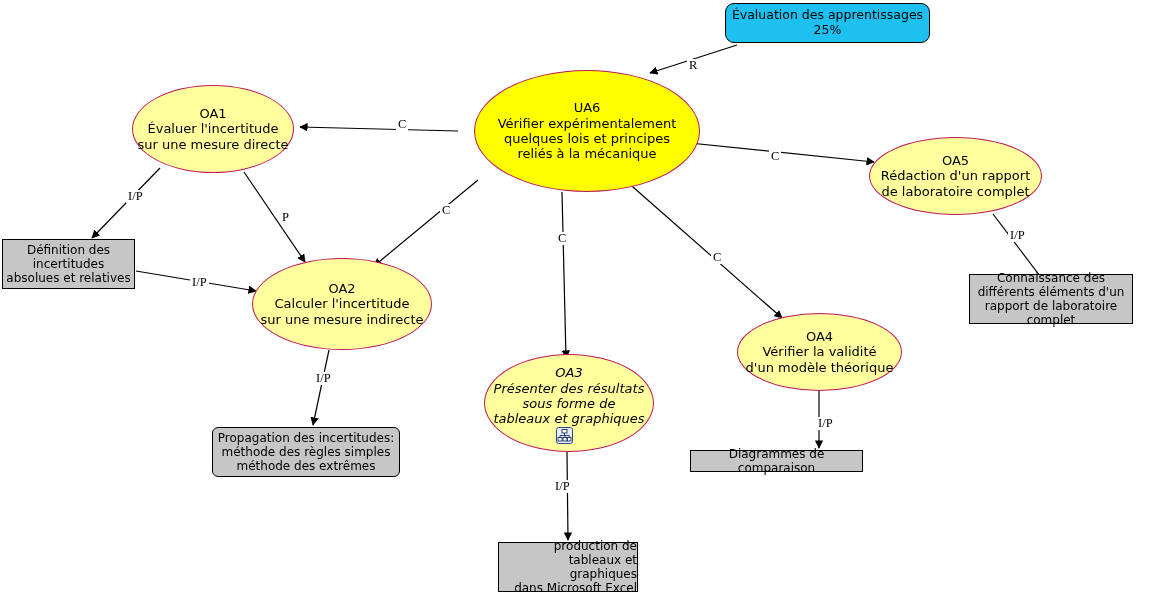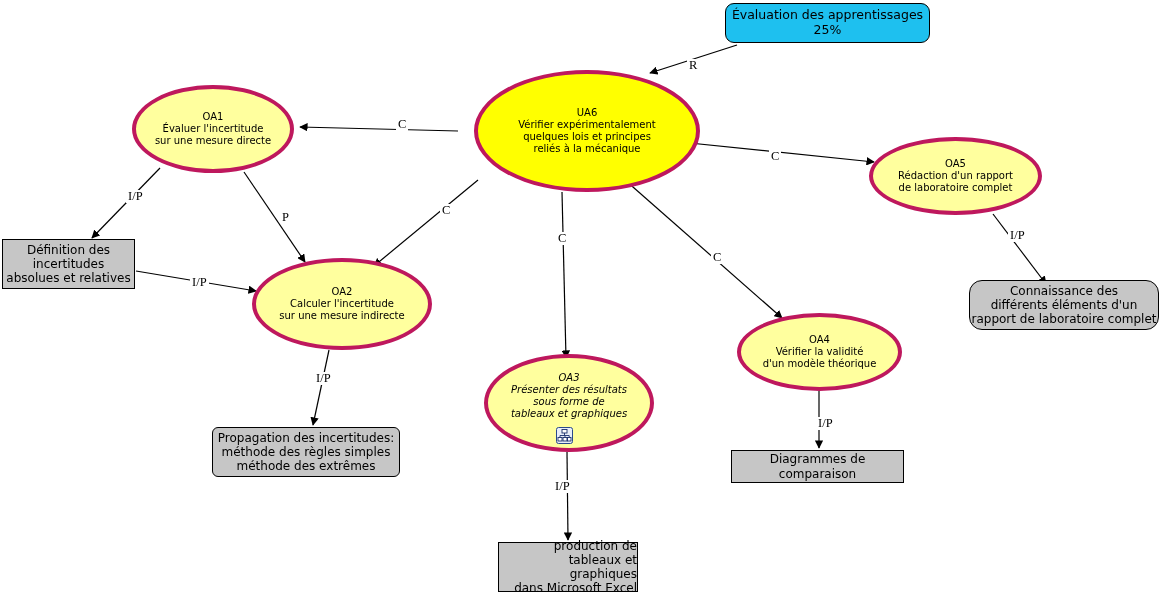--- a/index.html
+++ b/index.html
@@ -31,24 +31,24 @@
     box-sizing: border-box;
     display: flex;
     align-items: center;
     justify-content: center;
     text-align: center;
     color: #000000;
     line-height: 1.18;
     white-space: pre-line;
   }
   .ellipse {
-    border: 4px solid #be185d;
+    border: 1px solid #be185d;
     border-radius: 50%;
     background: #ffff9e;
-    font-size: 10px;
+    font-size: 13px;
   }
   .ellipse.root {
     background: #ffff00;
   }
   .rect {
     border: 1px solid #000000;
     background: #c6c6c6;
     font-size: 12px;
   }
   .rounded {
@@ -175,25 +175,25 @@
 méthode des règles simples
 méthode des extrêmes</span>
   </div>
 
   <div class="node rect" style="left:498px; top:542px; width:140px; height:50px;text-align:right;">
     <span>production de
 tableaux et graphiques
 dans Microsoft Excel</span>
   </div>
 
-  <div class="node rect" style="left:731px; top:450px; width:173px; height:33px;">
+  <div class="node rect" style="left:690px; top:450px; width:173px; height:22px;">
     <span>Diagrammes de comparaison</span>
   </div>
 
-  <div class="node rect" style="left:969px; top:280px; width:190px; height:50px;border-radius:13px;">
+  <div class="node rect" style="left:969px; top:274px; width:164px; height:50px;">
     <span>Connaissance des
 différents éléments d'un
 rapport de laboratoire complet</span>
   </div>
 
   <div class="edge-label" style="left:687px; top:59px;">R</div>
 
   <div class="edge-label" style="left:396px; top:118px;">C</div>
 
   <div class="edge-label" style="left:440px; top:204px;">C</div>

